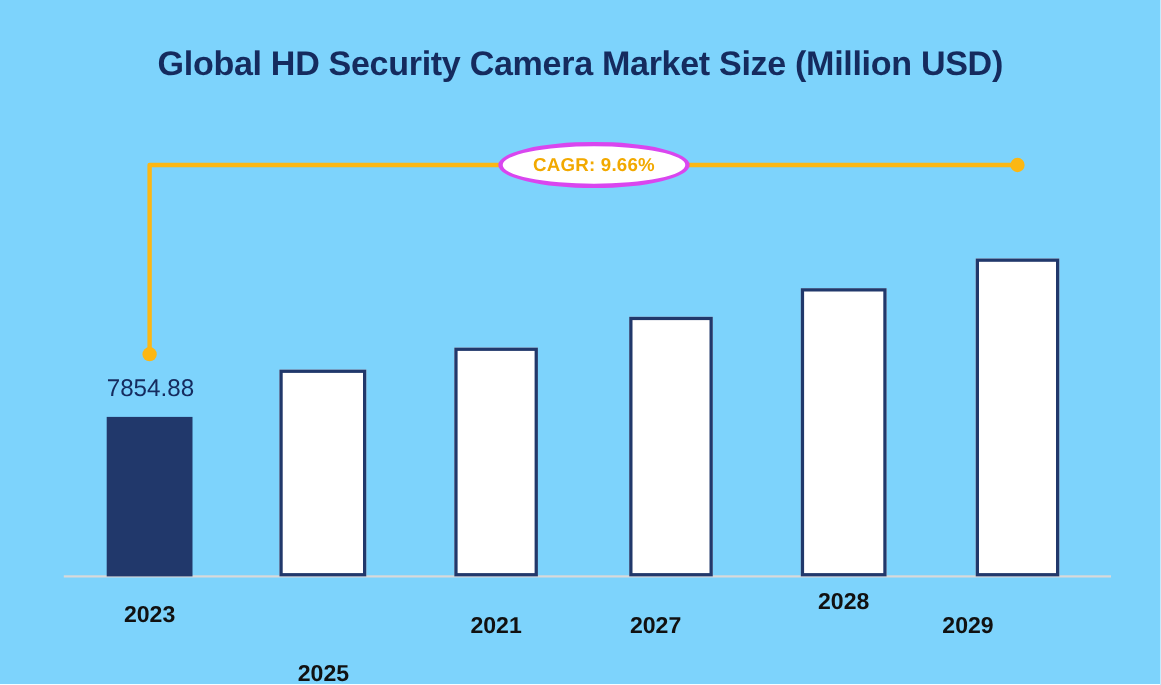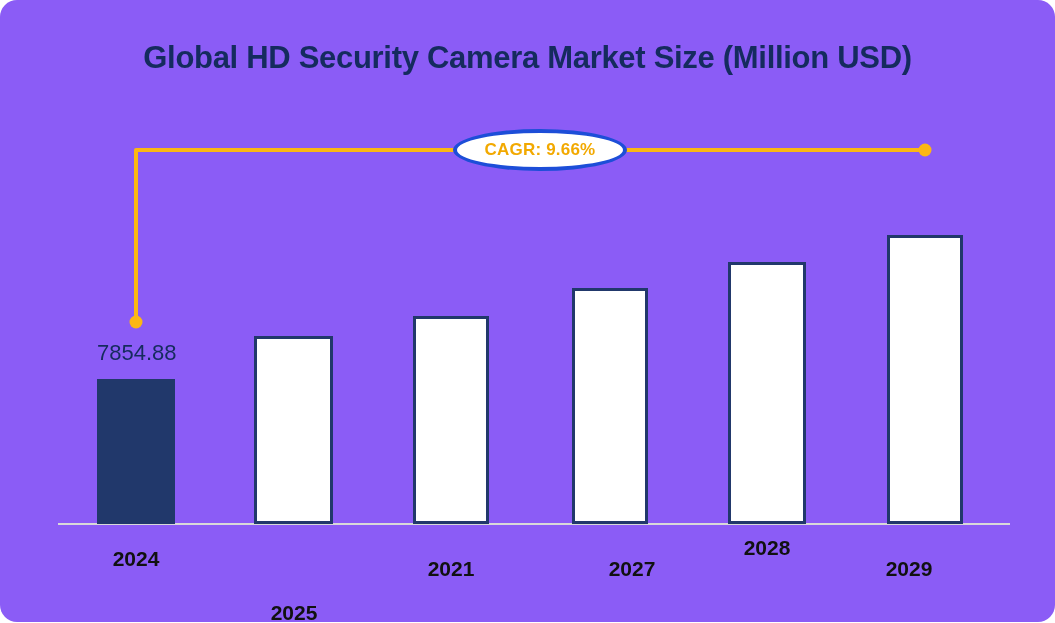--- a/index.html
+++ b/index.html
@@ -8,23 +8,22 @@
     padding: 0;
     background: #ffffff;
   }
   body {
     font-family: "Liberation Sans", sans-serif;
   }
   #figure {
     position: relative;
     width: 1055px;
     height: 622px;
-    background: #8b5cf6;
+    background: #7dd3fc;
     overflow: hidden;
-    border-radius: 17px;
   }
 
   
   #chart-title {
     position: absolute;
     left: 0;
     top: 40px;
     width: 1055px;
     text-align: center;
     font-family: "Liberation Sans", sans-serif;
@@ -97,21 +96,21 @@
   #cagr-annotation svg {
     display: block;
   }
   #cagr-label {
     position: absolute;
     left: 453px;
     top: 129px;
     width: 174px;
     height: 42px;
     box-sizing: border-box;
-    border: 4px solid #1d4ed8;
+    border: 4px solid #d946ef;
     border-radius: 50% / 50%;
     background: #ffffff;
     display: flex;
     align-items: center;
     justify-content: center;
   }
   #cagr-label span {
     font-family: "Liberation Sans", sans-serif;
     font-size: 17px;
     font-weight: bold;
@@ -133,26 +132,26 @@
 
     <div class="bar filled" style="left:97px; top:379px; width:78px; height:145px;"></div>
     <div class="bar hollow" style="left:254px; top:336px; width:79px; height:188px;"></div>
     <div class="bar hollow" style="left:413px; top:316px; width:76px; height:208px;"></div>
     <div class="bar hollow" style="left:572px; top:288px; width:76px; height:236px;"></div>
     <div class="bar hollow" style="left:728px; top:262px; width:78px; height:262px;"></div>
     <div class="bar hollow" style="left:887px; top:235px; width:76px; height:289px;"></div>
 
     <div class="bar-value" style="left:97px; top:340px; width:120px;">7854.88</div>
 
-    <div class="cat-label" style="left:86px; top:547px; width:100px;">2024</div>
+    <div class="cat-label" style="left:86px; top:547px; width:100px;">2023</div>
     <div class="cat-label" style="left:244px; top:557px; width:100px;margin-top:44px;">2025</div>
     <div class="cat-label" style="left:401px; top:557px; width:100px;">2021</div>
-    <div class="cat-label" style="left:582px; top:557px; width:100px;">2027</div>
+    <div class="cat-label" style="left:546px; top:557px; width:100px;">2027</div>
     <div class="cat-label" style="left:717px; top:536px; width:100px;">2028</div>
-    <div class="cat-label" style="left:859px; top:557px; width:100px;">2029</div>
+    <div class="cat-label" style="left:830px; top:557px; width:100px;">2029</div>
   </div>
 
   <div id="cagr-annotation">
     <svg width="1055" height="623" viewBox="0 0 1055 623">
 
       <path d="M 136 322 L 136 150 L 455 150" fill="none" stroke="#fcb713" stroke-width="4" stroke-linecap="round" stroke-linejoin="round"></path>
 
       <path d="M 625 150 L 924 150" fill="none" stroke="#fcb713" stroke-width="4" stroke-linecap="round" stroke-linejoin="round"></path>
       <circle cx="136" cy="322" r="6.5" fill="#fcb713"></circle>
       <circle cx="925" cy="150" r="6.5" fill="#fcb713"></circle>

